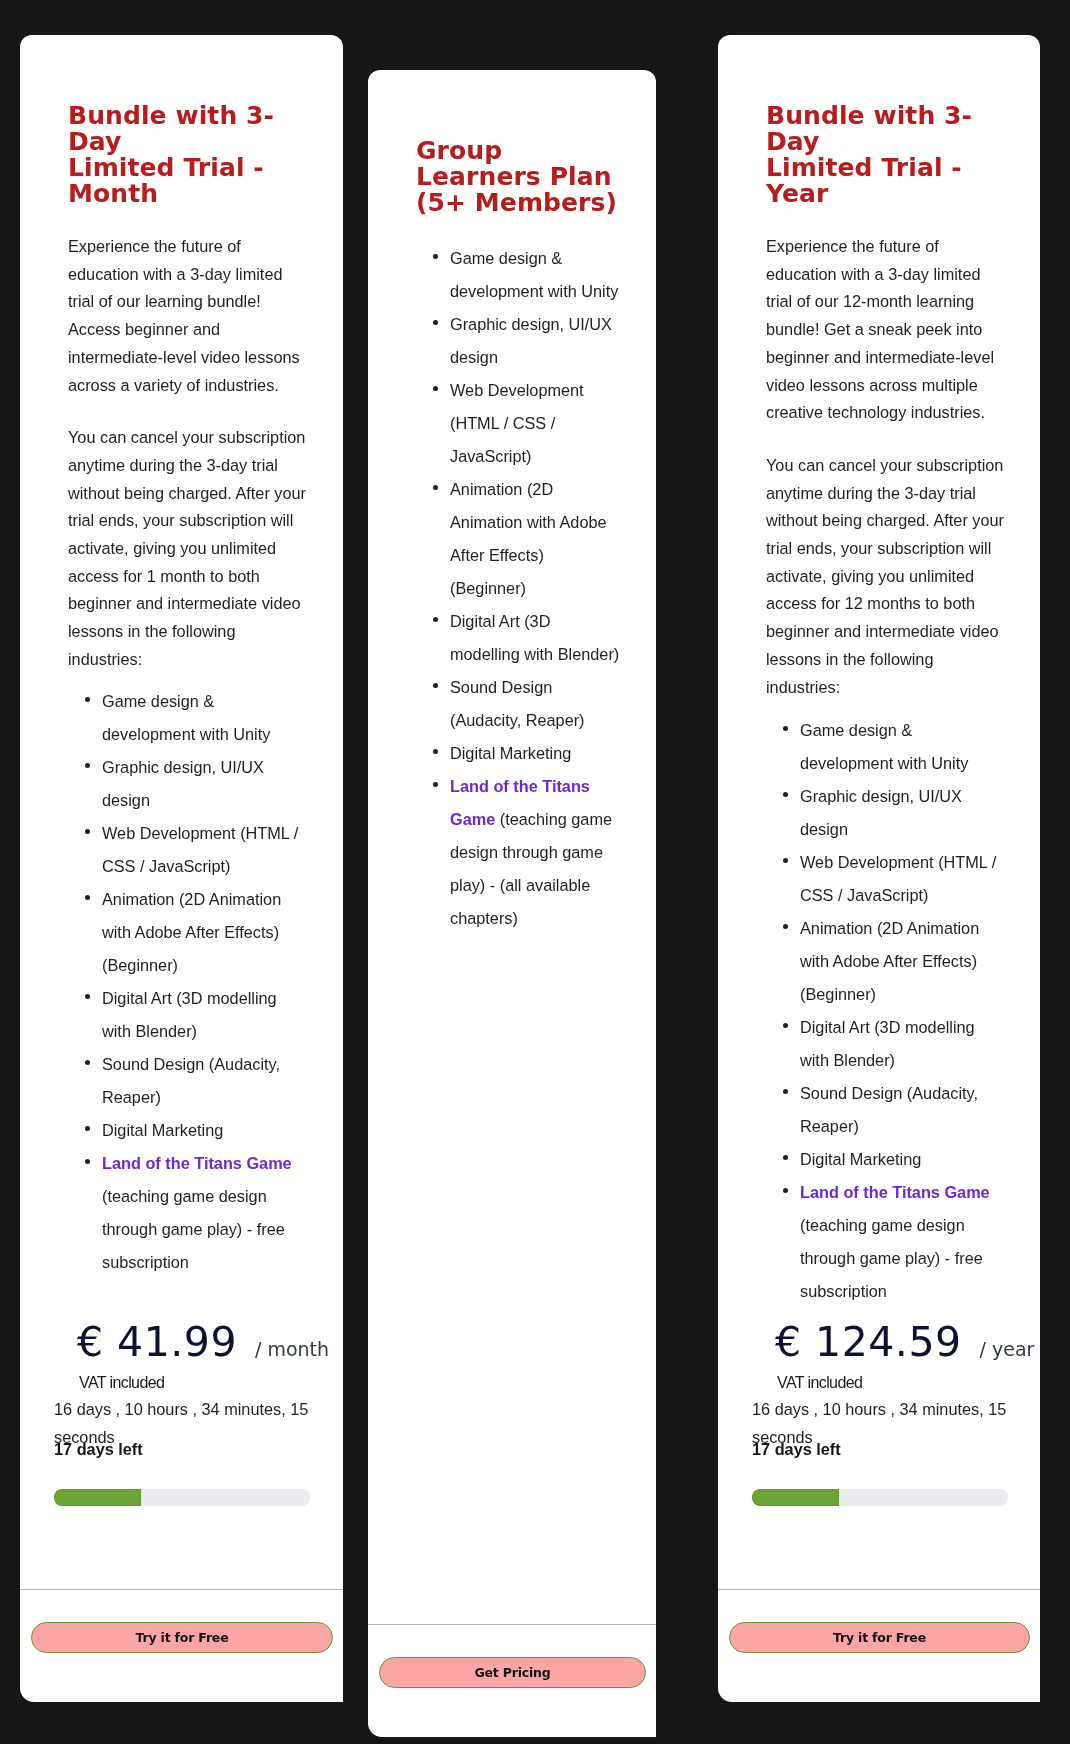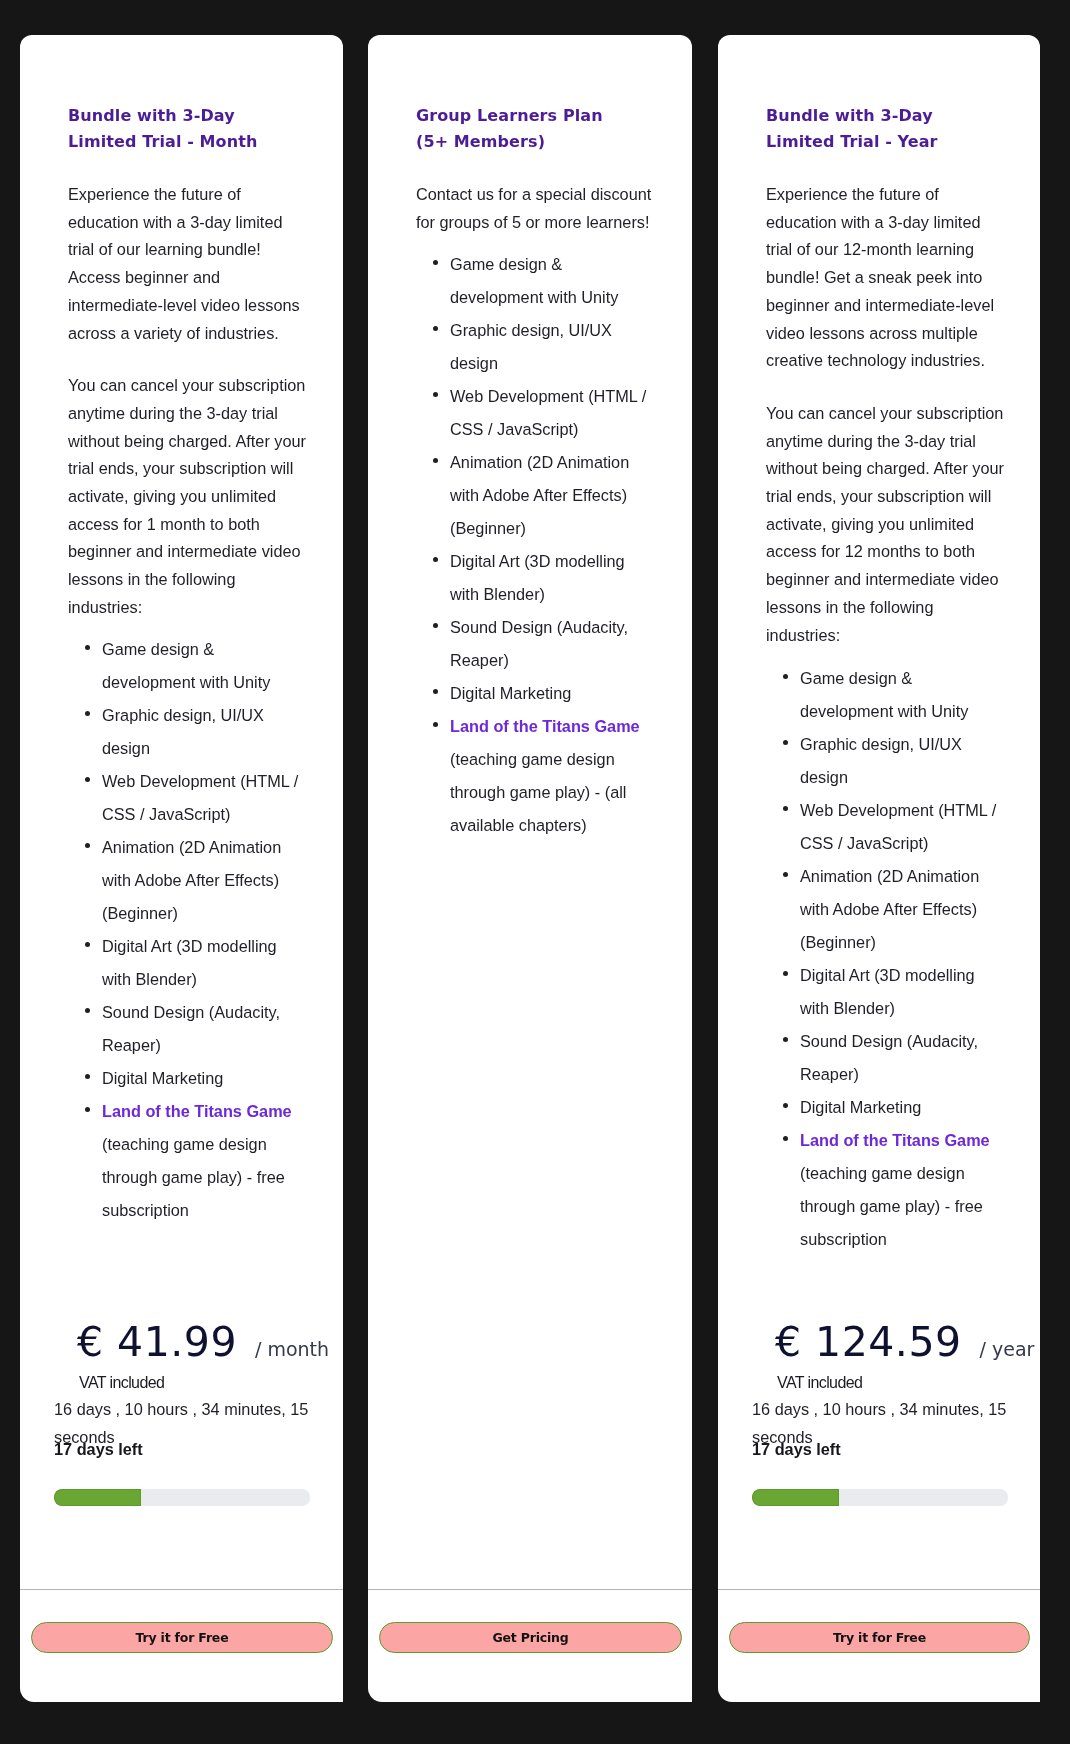--- a/index.html
+++ b/index.html
@@ -5,26 +5,26 @@
   html, body { margin:0; padding:0; }
   body {
     width:1070px; height:1744px; background:#161616; position:relative; overflow:hidden;
     font-family:"Liberation Sans", sans-serif; color:#1c1c24;
   }
   .card {
     position:absolute; top:35px; height:1667px; width:323px;
     background:#ffffff; border-radius:12px 12px 0 14px;
   }
   .card.c1 { left:20px; }
-  .card.c2 { left:368px; width:324px; }
+  .card.c2 { left:368px; width:288px;margin-top:35px; }
   .card.c3 { left:718px; width:322px; }
   .content { position:absolute; left:48px; right:34px; top:68px; }
   .title {
-    font-family:"DejaVu Sans", sans-serif; font-weight:bold; font-size:16px; line-height:26px;
-    color:#4c1d95; margin:0 0 26px 0; letter-spacing:0.1px;
+    font-family:"DejaVu Sans", sans-serif; font-weight:bold; font-size:25px; line-height:26px;
+    color:#b91c1c; margin:0 0 26px 0; letter-spacing:0.1px;
   }
   .para { font-size:16.3px; line-height:27.7px; color:#1f1f26; margin:0 0 25px 0; }
   .para.bold { font-weight:bold; color:#111118; }
   ul.features { list-style:none; margin:0; padding:0 0 0 34px; font-size:16.3px; line-height:33px; color:#1f1f26; }
   ul.features li { position:relative; }
   ul.features li .dot {
     position:absolute; left:-17px; top:12px; width:5px; height:5px; border-radius:50%; background:#1f1f26;
   }
   ul.features li b { font-weight:bold; color:#6d28d9; }
   .c1 ul.features { margin-top:-2px; }
@@ -87,21 +87,20 @@
   <div class="divider"></div>
   <div class="cta">Try it for Free</div>
 </div>
 
 <div class="card c2">
   <div class="content">
     <h2 class="title">
       <span>Group Learners Plan</span><br>
       <span>(5+ Members)</span>
     </h2>
-    <p class="para" style="margin-bottom:12px">Contact us for a special discount for groups of 5 or more learners!</p>
     <ul class="features">
       <li><span class="dot"></span><b></b><span>Game design &amp; development with Unity</span></li>
       <li><span class="dot"></span><b></b><span>Graphic design, UI/UX design</span></li>
       <li><span class="dot"></span><b></b><span>Web Development (HTML / CSS / JavaScript)</span></li>
       <li><span class="dot"></span><b></b><span>Animation (2D Animation with Adobe After Effects) (Beginner)</span></li>
       <li><span class="dot"></span><b></b><span>Digital Art (3D modelling with Blender)</span></li>
       <li><span class="dot"></span><b></b><span>Sound Design (Audacity, Reaper)</span></li>
       <li><span class="dot"></span><b></b><span>Digital Marketing</span></li>
       <li><span class="dot"></span><b>Land of the Titans Game</b><span> (teaching game design through game play) - (all available chapters)</span></li>
     </ul>

